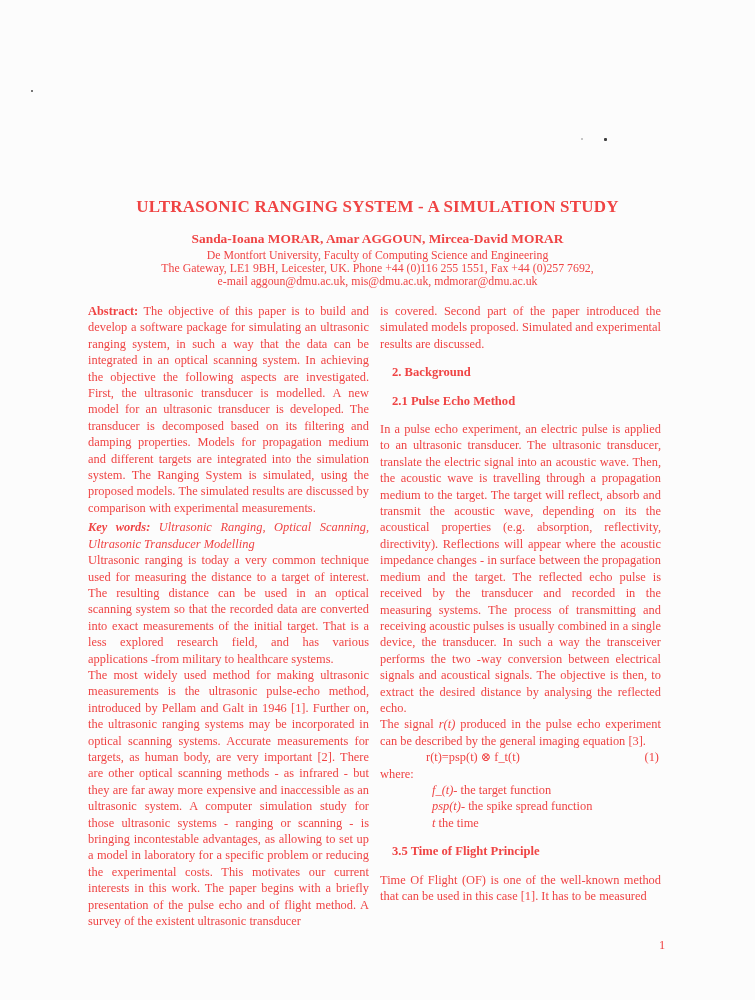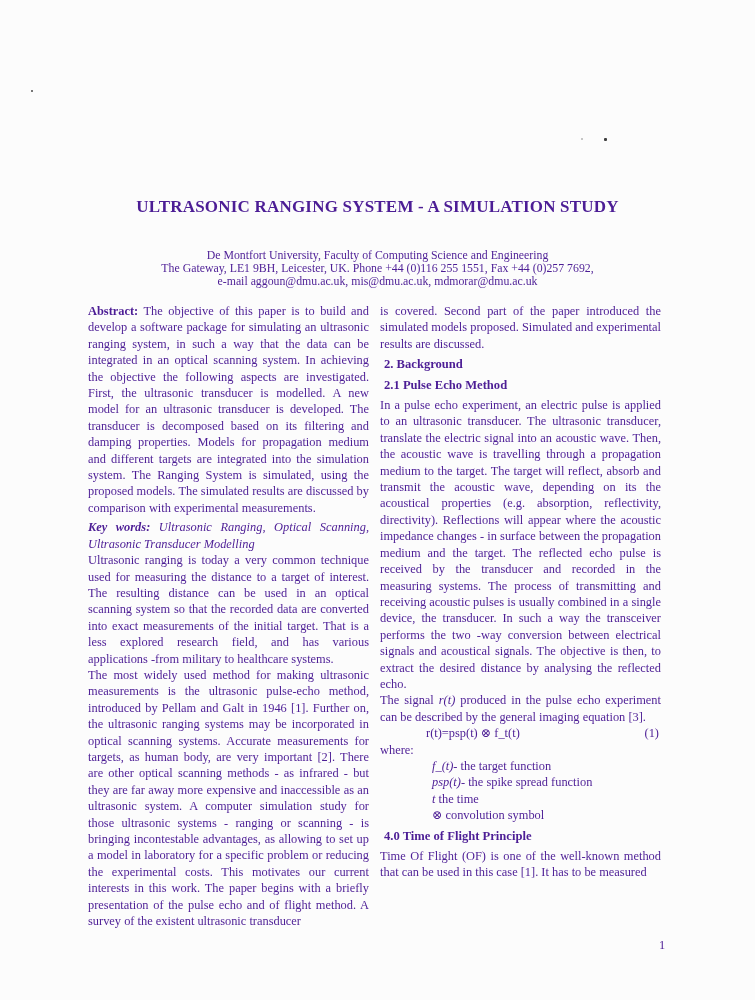--- a/index.html
+++ b/index.html
@@ -7,21 +7,21 @@
     padding: 0;
     background: #e8e8e8;
   }
   .page {
     position: relative;
     width: 755px;
     height: 1000px;
     margin: 0 auto;
     background: #fcfcfc;
     font-family: "Liberation Serif", "DejaVu Serif", serif;
-    color: #4c1d95;
+    color: #ef4444;
     overflow: hidden;
   }
   
   .paper-title {
     position: absolute;
     top: 197px;
     left: 0;
     width: 755px;
     text-align: center;
     font-size: 17px;
@@ -55,21 +55,21 @@
 
   .para { margin: 0; }
   .gap-above { margin-top: 3px; }
 
   .abstract-block { }
   .inline-label { font-weight: bold; }
   .keywords-block { font-style: italic; }
 
   .sec-heading {
     font-weight: bold;
-    margin: 4px;
+    margin: 12px;
     font-size: 12.6px;
   }
 
   
   .equation-row {
     display: flex;
     justify-content: space-between;
     margin: 0;
   }
   .equation-body { padding-left: 46px; }
@@ -99,20 +99,21 @@
 </head>
 <body>
 
 <div class="page">
 
   <div class="dot dot-a"></div>
   <div class="dot dot-b"></div>
   <div class="dot dot-c"></div>
 
   <div class="paper-title">ULTRASONIC RANGING SYSTEM - A SIMULATION STUDY</div>
+  <div class="authors-line">Sanda-Ioana MORAR,  Amar AGGOUN, Mircea-David MORAR</div>
   <div class="affil-line">De Montfort University, Faculty of Computing Science and Engineering</div>
   <div class="address-line">The Gateway, LE1 9BH, Leicester, UK. Phone +44 (0)116 255 1551, Fax +44 (0)257 7692,</div>
   <div class="email-line">e-mail aggoun@dmu.ac.uk, mis@dmu.ac.uk, mdmorar@dmu.ac.uk</div>
 
   <div class="col col-left">
 
     <p class="para abstract-block"><span class="inline-label">Abstract:</span>
       <span>The objective of this paper is to build and develop a software package for simulating an ultrasonic ranging system, in such a way that the data can be integrated in an optical scanning system. In achieving the objective the following aspects are investigated. First, the ultrasonic transducer is modelled. A new model for an ultrasonic transducer is developed. The transducer is decomposed based on its filtering and damping properties. Models for propagation medium and different targets are integrated into the simulation system. The Ranging System is simulated, using the proposed models. The simulated results are discussed by comparison with experimental measurements.</span></p>
 
     <p class="para keywords-block gap-above"><span class="inline-label">Key words:</span>
@@ -137,24 +138,23 @@
       <span class="equation-body">r(t)=psp(t) ⊗ f_t(t)</span>
       <span class="equation-number">(1)</span>
     </div>
 
     <p class="para where-label">where:</p>
 
     <div class="definition-list">
       <p class="definition-item"><i>f_(t)</i>- the target function</p>
       <p class="definition-item"><i>psp(t)</i>- the spike spread function</p>
       <p class="definition-item"><i>t</i> the time</p>
-      <p class="definition-item">⊗ convolution symbol</p>
     </div>
 
 
-    <p class="sec-heading gap-above">4.0 Time of Flight Principle</p>
+    <p class="sec-heading gap-above">3.5 Time of Flight Principle</p>
     <p class="para">Time Of Flight (OF) is one of the well-known method that can be used in this case [1]. It has to be measured</p>
 
   </div>
 
   <div class="page-number">1</div>
 
 </div>
 
 </body></html>

